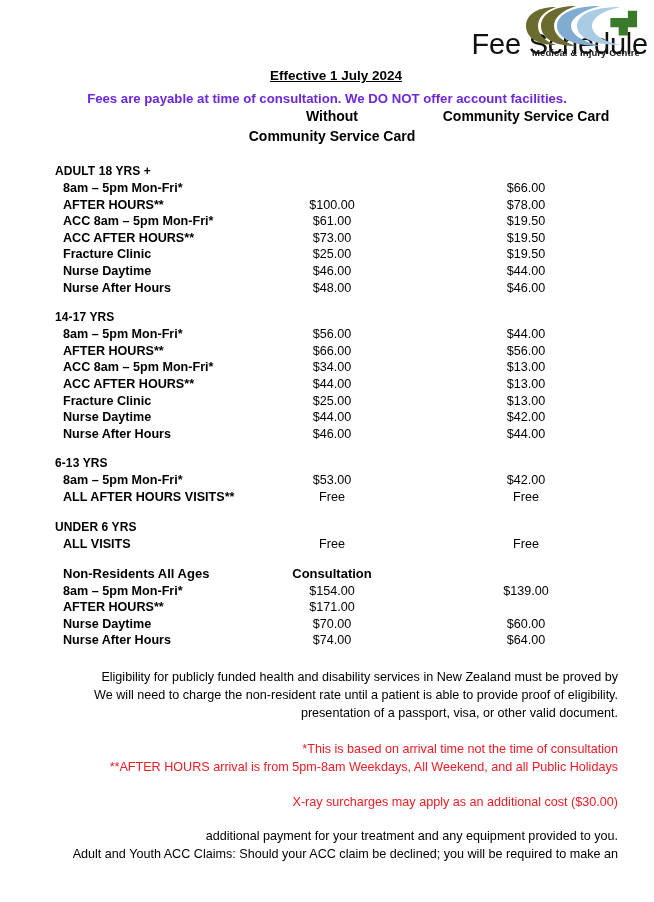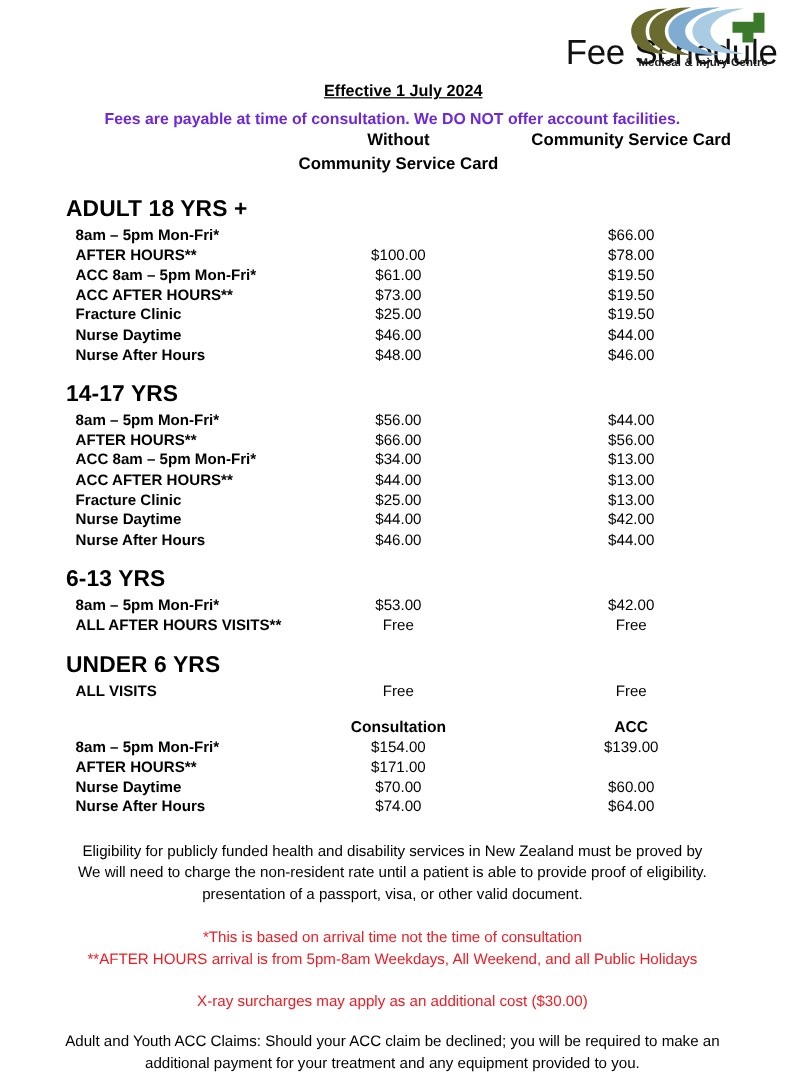--- a/index.html
+++ b/index.html
@@ -74,21 +74,21 @@
     font-weight: bold;
     line-height: 1.45;
   }
   .col-head.c1 { left: 232px; width: 200px; }
   .col-head.c2 { left: 426px; width: 200px; }
 
   
   .sheet { padding: 0 0 0 0; }
   .section { margin-top: 14px; }
   .section-title {
-    font-size: 19px;
+    font-size: 12px;
     font-weight: bold;
     padding-left: 55px;
     margin-bottom: 2px;
     letter-spacing: 0.1px;
   }
   .row {
     position: relative;
     height: 16.6px;
     font-size: 12.6px;
     line-height: 16.6px;
@@ -111,24 +111,24 @@
     width: 200px;
     text-align: center;
   }
 
   
   .row.head-row { font-weight: bold; font-size: 13px; }
 
   
   .notes { margin-top: 20px; }
   .note-block {
-    text-align: center;
+    text-align: right;
     font-size: 12.6px;
     line-height: 1.42;
-    padding: 0 15px;
+    padding: 0 36px;
   }
   .note-block.red { color: #ee1b24; }
   .note-gap-lg { height: 18px; }
   .note-gap-md { height: 16px; }
 </style>
 </head>
 <body>
 
 <div class="logo">
   <svg class="logo-mark" viewBox="0 0 124 44">
@@ -257,22 +257,22 @@
     <div class="section-title">UNDER 6 YRS</div>
     <div class="row">
       <span class="label">ALL VISITS</span>
       <span class="v1">Free</span>
       <span class="v2">Free</span>
     </div>
   </div>
 
   <div class="section">
     <div class="row head-row">
+      <span class="label">Non-Residents All Ages</span>
       <span class="v1">Consultation</span>
-      <span class="v2">ACC</span>
     </div>
     <div class="row">
       <span class="label">8am – 5pm Mon-Fri*</span>
       <span class="v1">$154.00</span>
       <span class="v2">$139.00</span>
     </div>
     <div class="row">
       <span class="label">AFTER HOURS**</span>
       <span class="v1">$171.00</span>
     </div>
@@ -303,16 +303,16 @@
     <div>**AFTER HOURS arrival is from 5pm-8am Weekdays, All Weekend, and all Public Holidays</div>
   </div>
 
   <div class="note-gap-lg"></div>
 
   <div class="note-block red">X-ray surcharges may apply as an additional cost ($30.00)</div>
 
   <div class="note-gap-md"></div>
 
   <div class="note-block">
+    <div>additional payment for your treatment and any equipment provided to you.</div>
     <div>Adult and Youth ACC Claims: Should your ACC claim be declined; you will be required to make an</div>
-    <div>additional payment for your treatment and any equipment provided to you.</div>
   </div>
 </div>
 
 </body></html>

